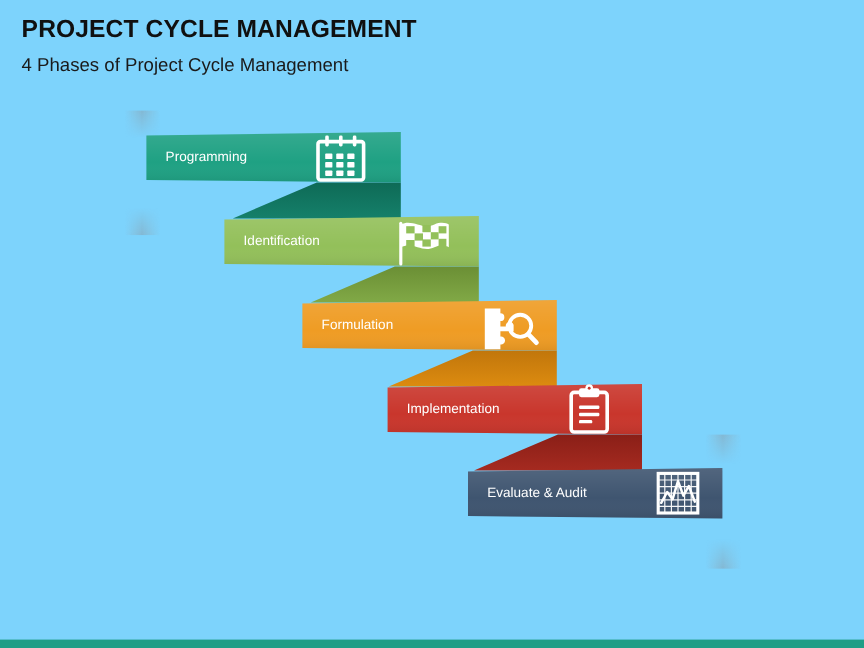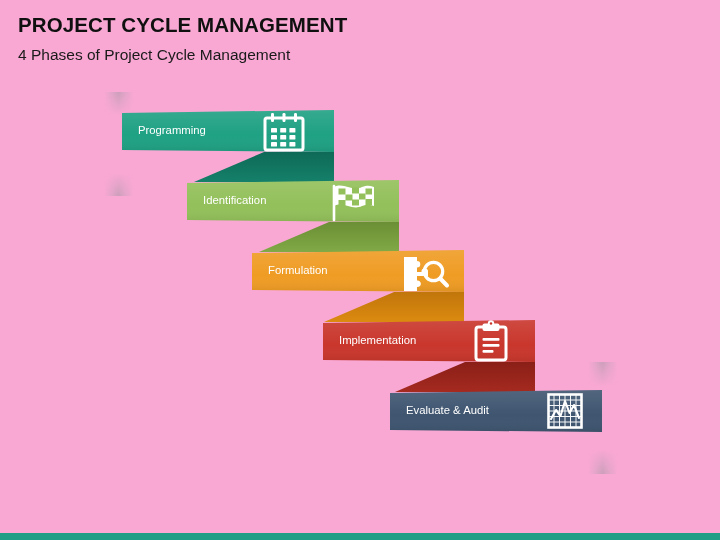--- a/index.html
+++ b/index.html
@@ -71,21 +71,21 @@
     position: absolute;
     left: 0;
     bottom: 0;
     width: 720px;
     height: 7px;
   }
 </style>
 </head>
 <body>
 
-<div id="slide" style="background: #f9a8d4;">
+<div id="slide" style="background: #7dd3fc;">
 
   <div id="header">
     <div id="title" style="color: rgb(16, 16, 16);">PROJECT CYCLE MANAGEMENT</div>
     <div id="subtitle" style="color: rgb(26, 26, 26);">4 Phases of Project Cycle Management</div>
   </div>
 
   <div id="diagram">
     <svg width="720" height="540" viewBox="0 0 720 540" xmlns="http://www.w3.org/2000/svg">
       <defs>
 

